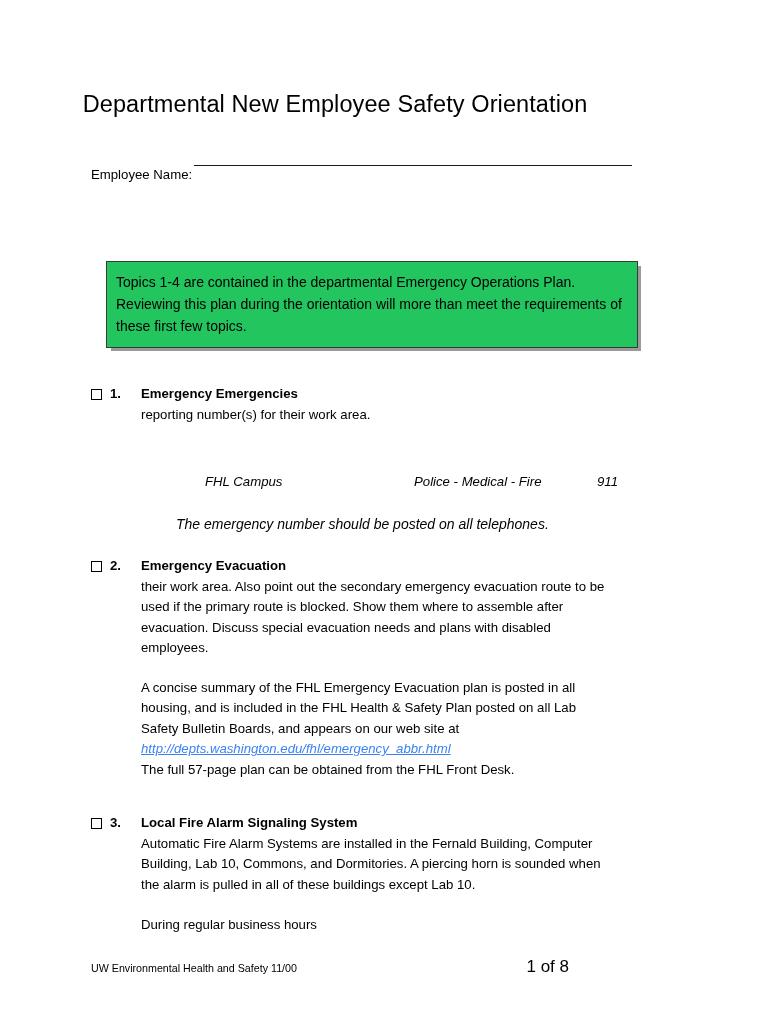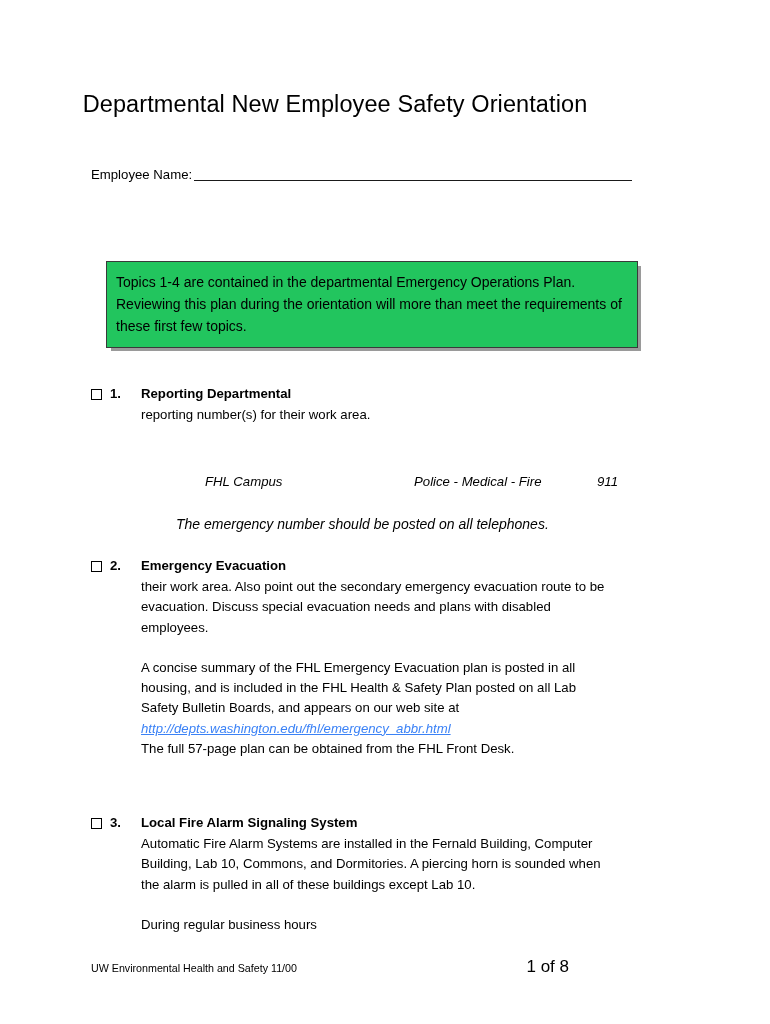--- a/index.html
+++ b/index.html
@@ -32,21 +32,21 @@
     font-size: 23.5px;
     font-weight: 400;
     letter-spacing: 0.1px;
     line-height: 1.1;
   }
 
   
   .field-row {
     position: absolute;
     display: flex;
-    align-items: flex-end;
+    align-items: flex-start;
     font-size: 13.2px;
     line-height: 1.2;
     white-space: nowrap;
   }
   .field-row .lbl { flex: 0 0 auto; }
   .rule {
     display: inline-block;
     border-bottom: 1.1px solid #1a1a1a;
     height: 0;
     position: relative;
@@ -175,21 +175,21 @@
   <div class="callout">
     <span class="cl">Topics 1-4 are contained in the departmental Emergency Operations Plan.</span>
     <span class="cl">Reviewing this plan during the orientation will more than meet the requirements of</span>
     <span class="cl">these first few topics.</span>
   </div>
 
   <div class="section" style="top:386px;">
     <div class="sec-head">
       <span class="chk"></span>
       <span class="num">1.</span>
-      <span class="sec-title">Reporting Departmental</span>
+      <span class="sec-title">Emergency Emergencies</span>
     </div>
     <div class="body-text">
       <span class="tl">reporting number(s) for their work area.</span>
     </div>
   </div>
 
   <div class="callrow" style="left:205px; top:474px; width:460px;">
     <span class="c1">FHL Campus</span>
     <span class="c2">Police - Medical - Fire</span>
     <span class="c3">911</span>
@@ -198,20 +198,21 @@
   <div class="note-italic" style="left:176px; top:516px;">The emergency number should be posted on all telephones.</div>
 
   <div class="section" style="top:558px;">
     <div class="sec-head">
       <span class="chk"></span>
       <span class="num">2.</span>
       <span class="sec-title">Emergency Evacuation</span>
     </div>
     <div class="body-text">
       <span class="tl">their work area. Also point out the secondary emergency evacuation route to be</span>
+      <span class="tl">used if the primary route is blocked. Show them where to assemble after</span>
       <span class="tl">evacuation. Discuss special evacuation needs and plans with disabled</span>
       <span class="tl">employees.</span>
       <span class="spacer-line"></span>
       <span class="tl">A concise summary of the FHL Emergency Evacuation plan is posted in all</span>
       <span class="tl">housing, and is included in the FHL Health &amp; Safety Plan posted on all Lab</span>
       <span class="tl">Safety Bulletin Boards, and appears on our web site at</span>
       <span class="tl"><a class="doclink" href="#">http://depts.washington.edu/fhl/emergency_abbr.html</a></span>
       <span class="tl">The full 57-page plan can be obtained from the FHL Front Desk.</span>
     </div>
   </div>

